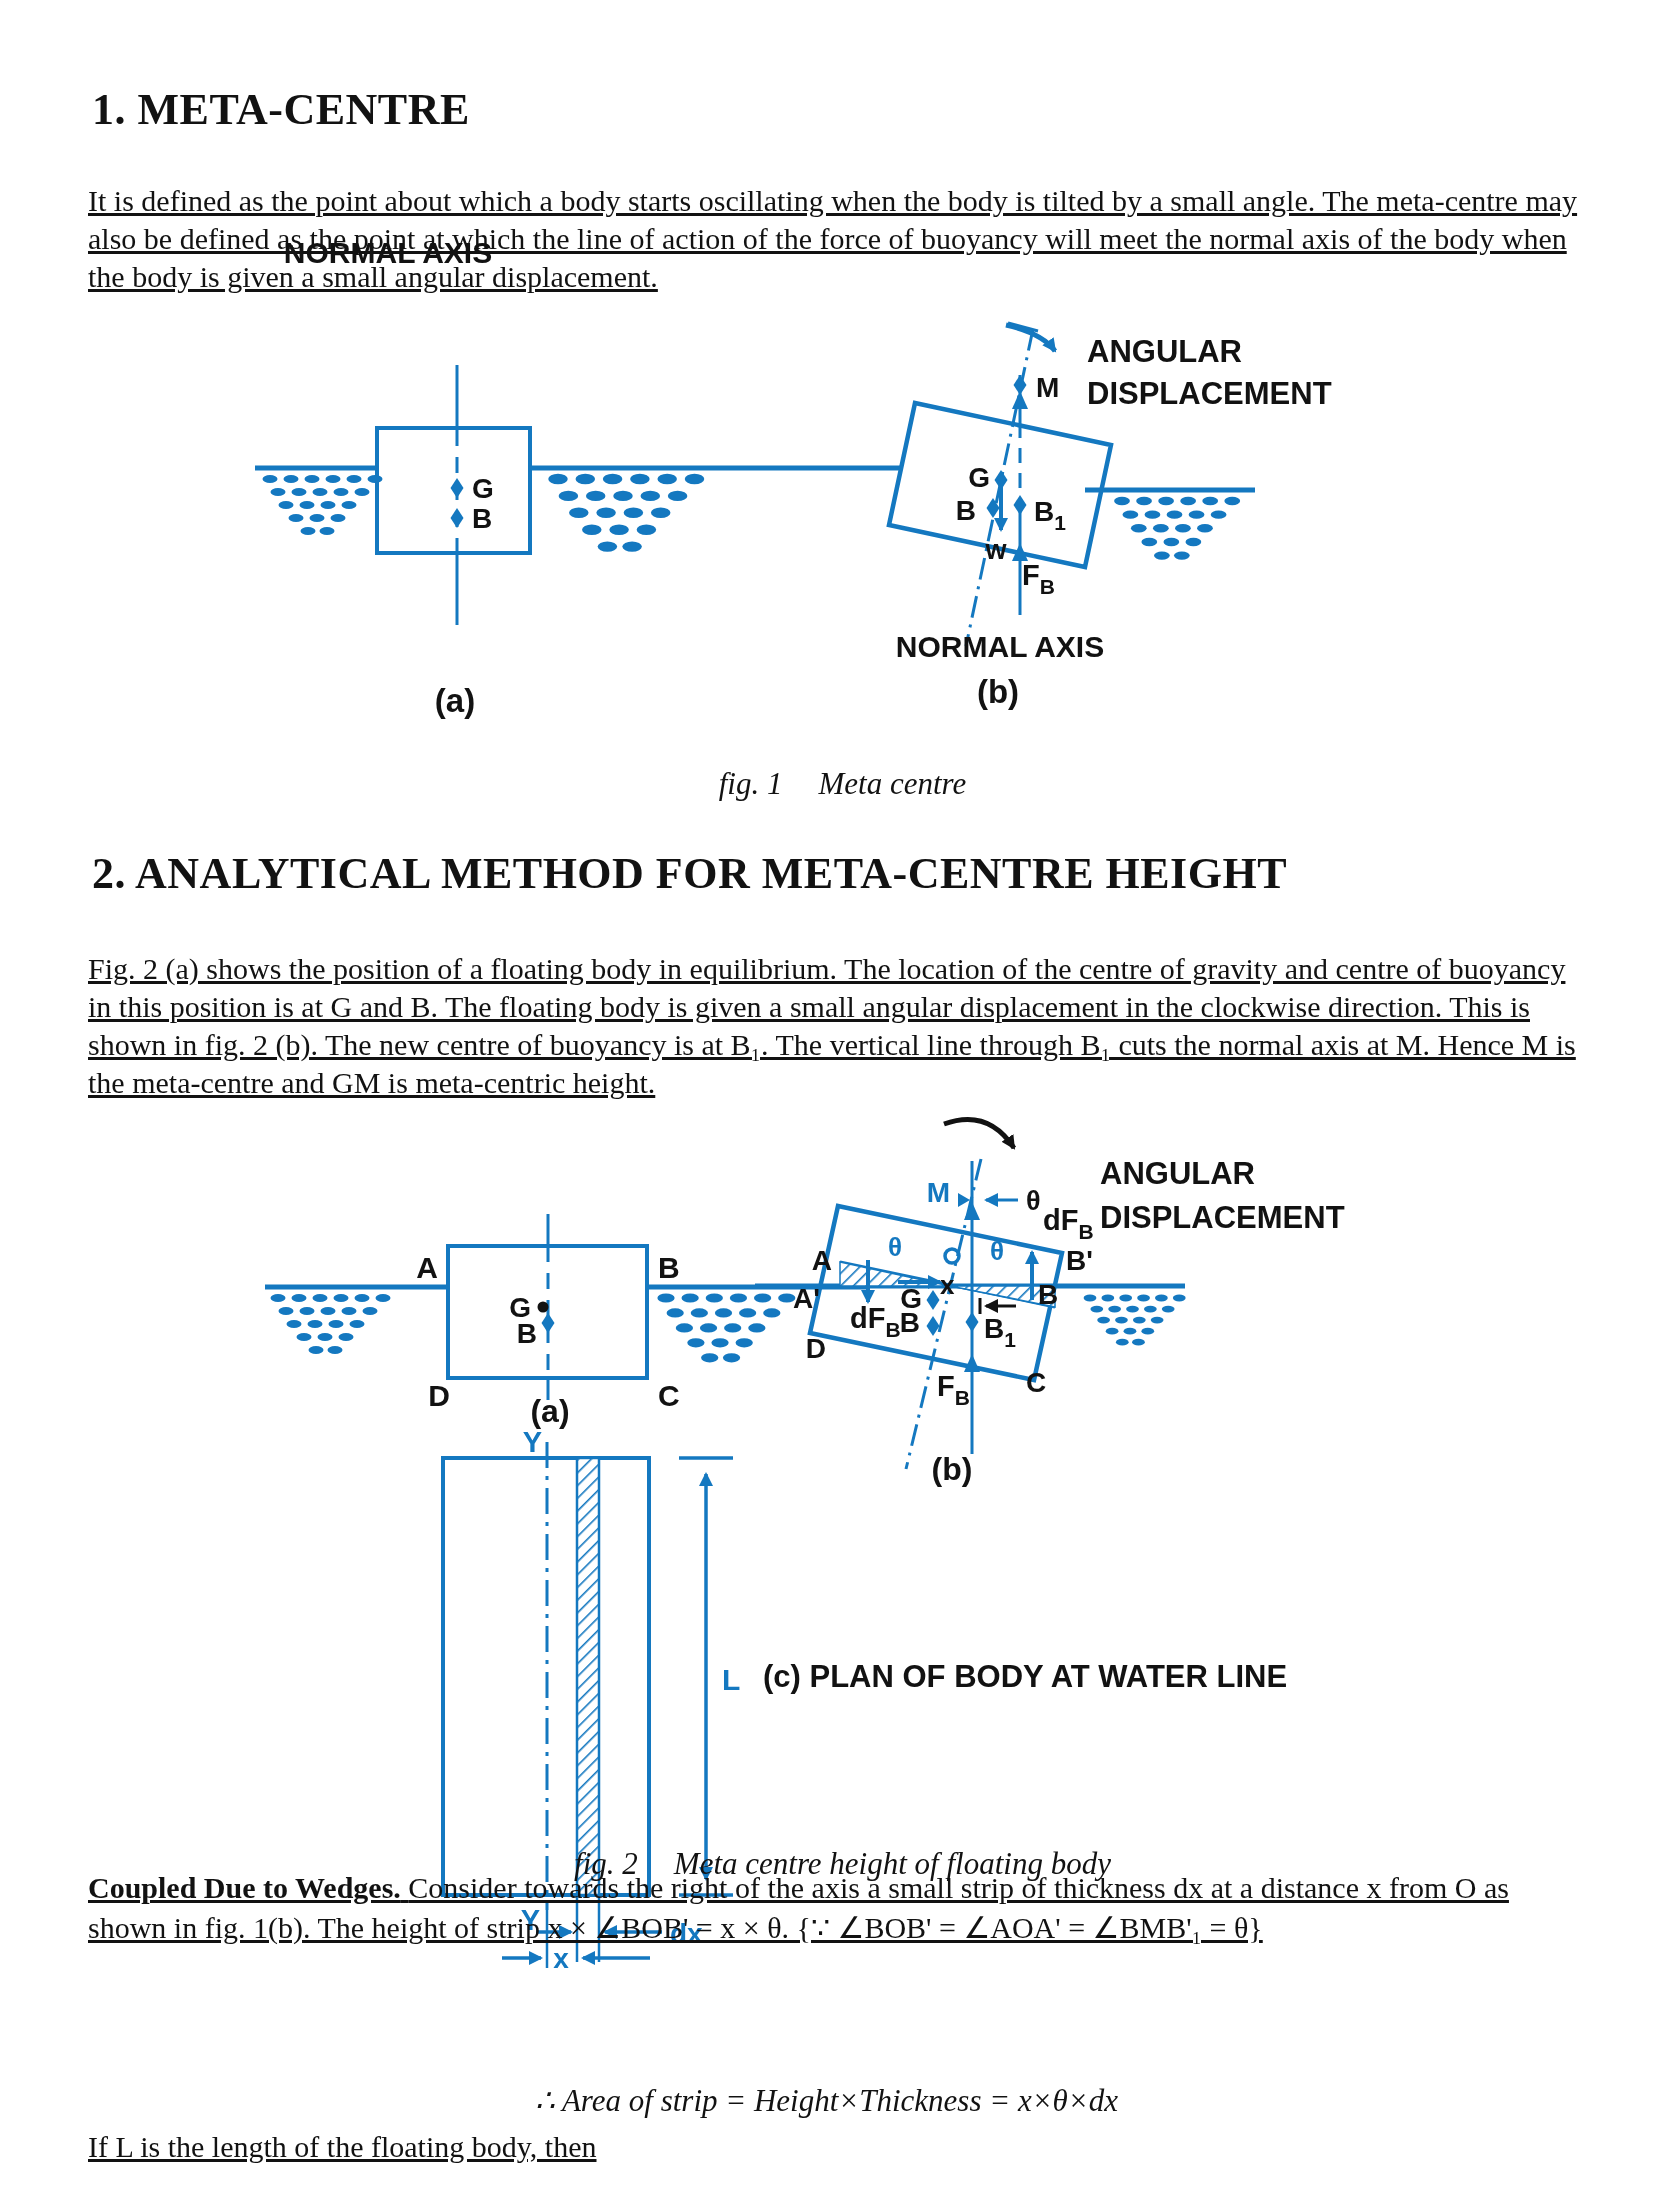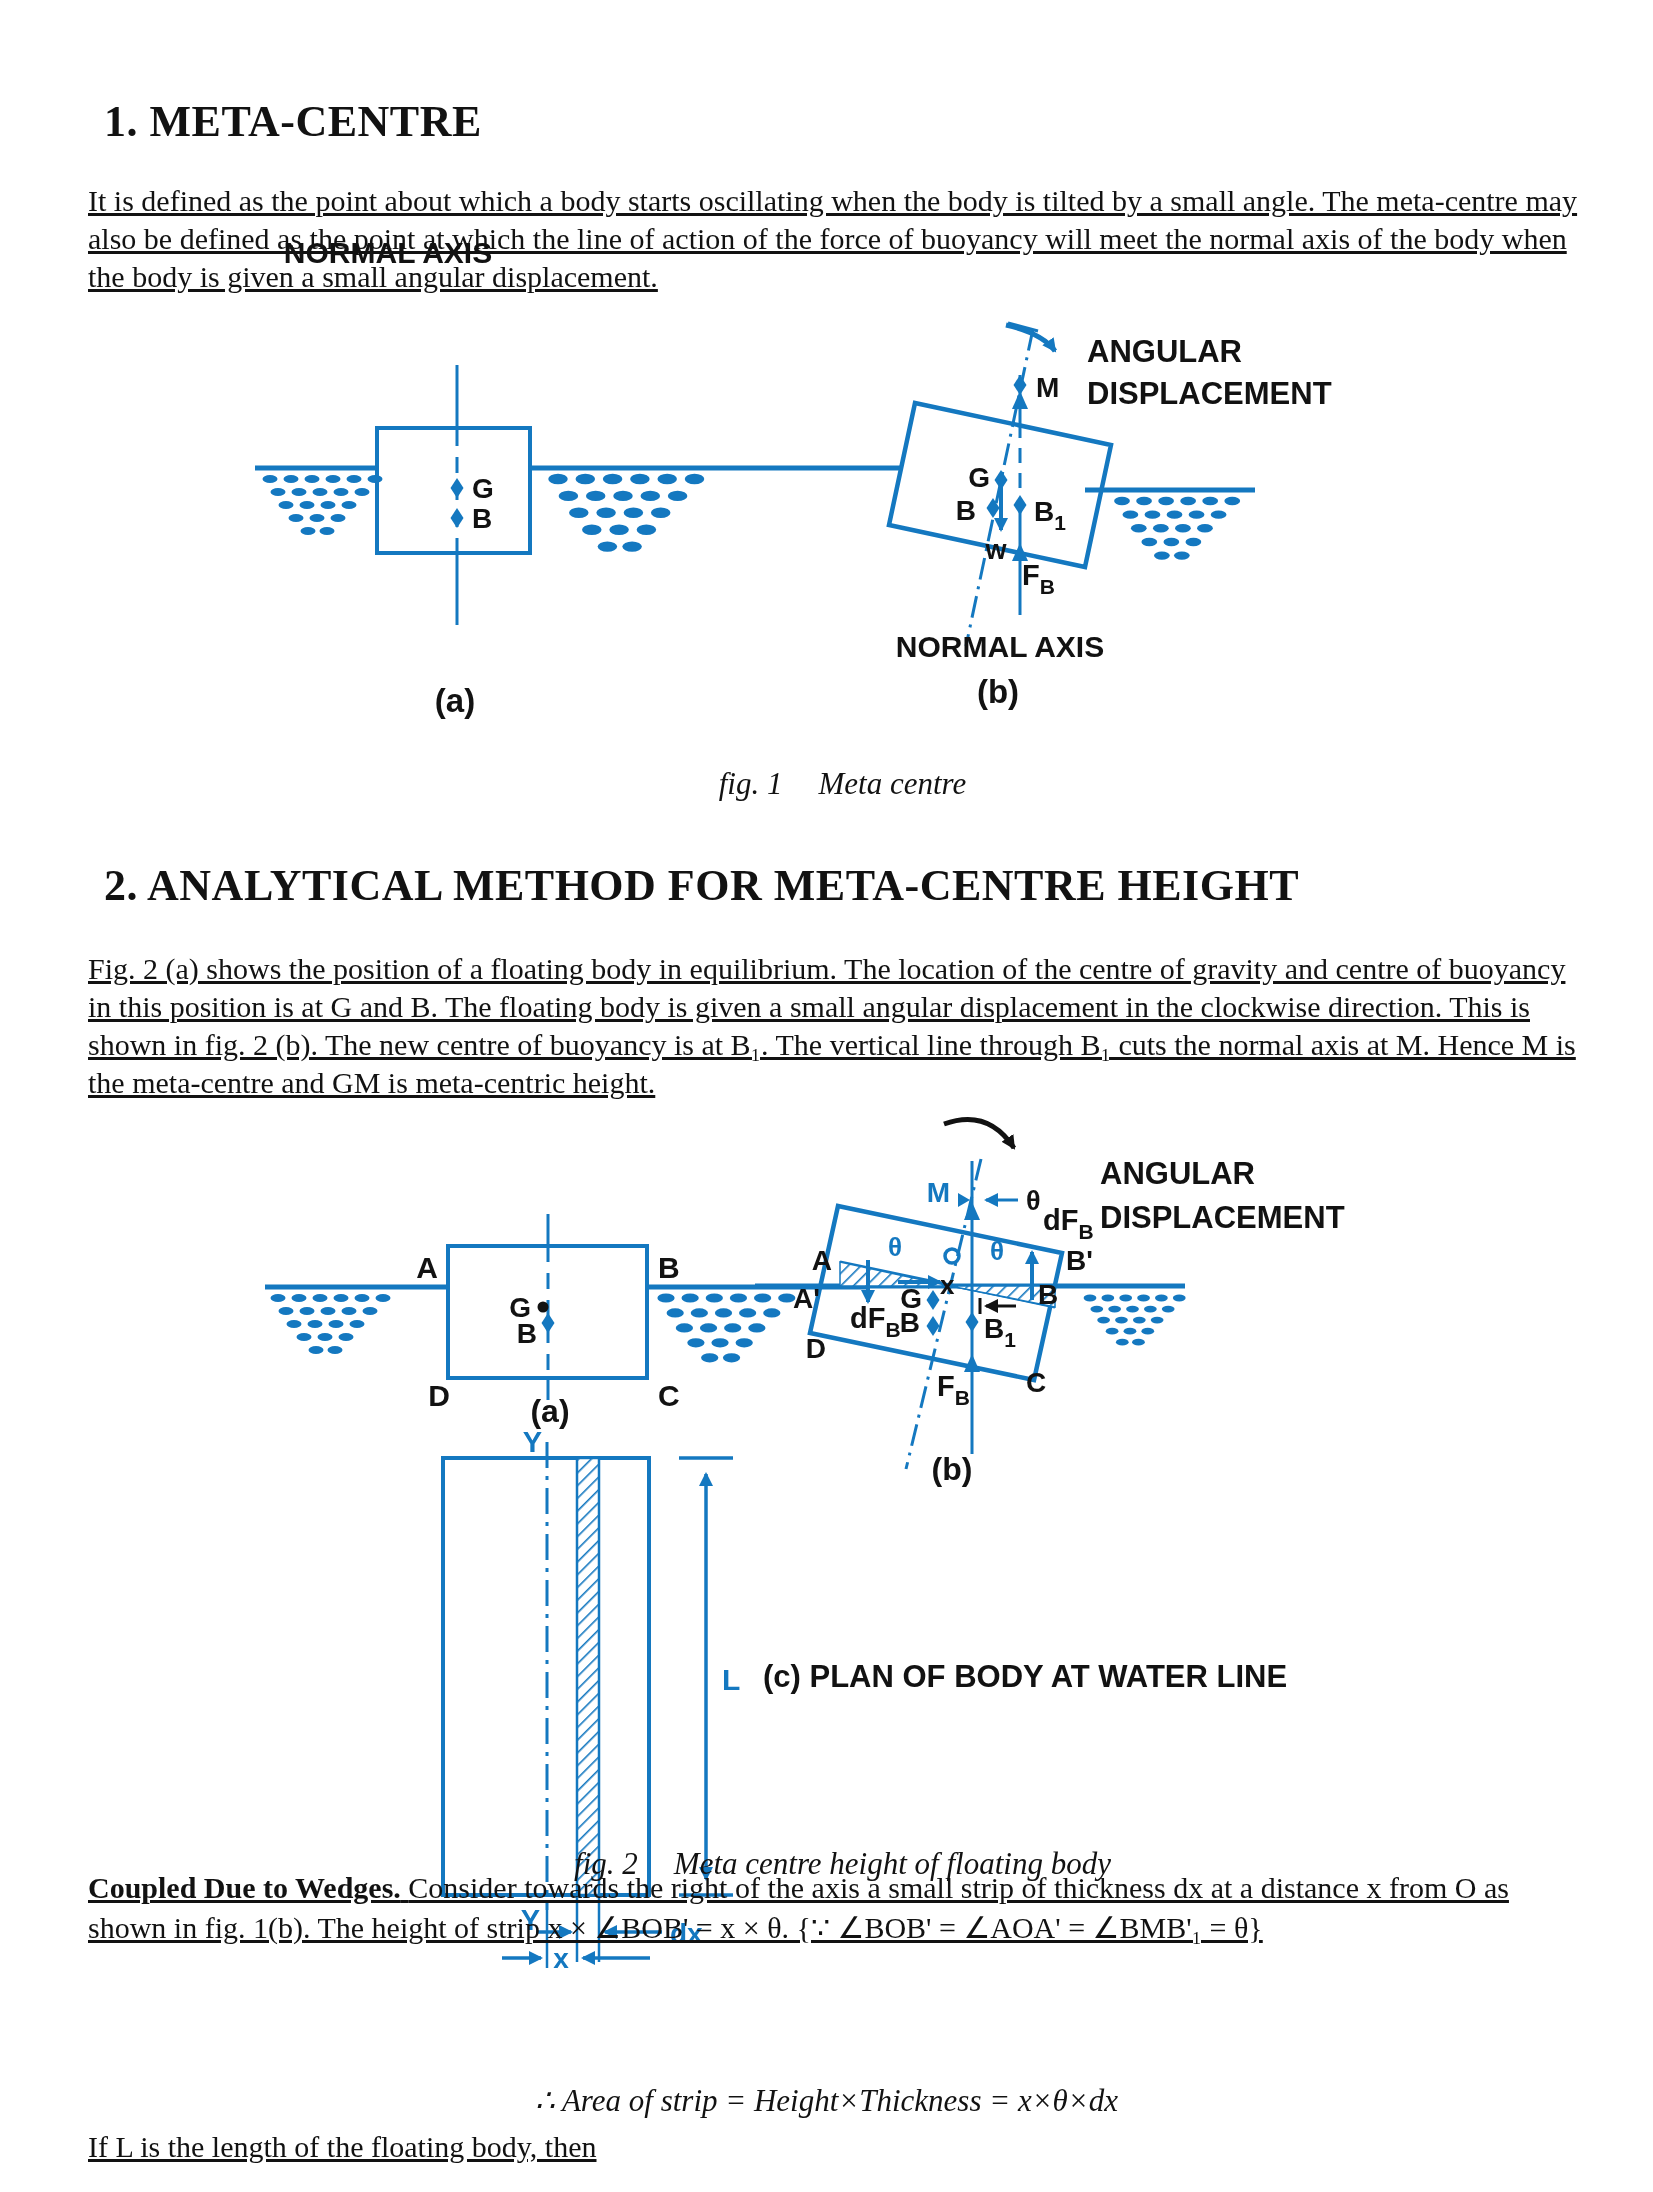--- a/index.html
+++ b/index.html
@@ -1,19 +1,19 @@
 <!DOCTYPE html>
 <html style="--blue: #1478c0; --ink: #121212;"><head>
 <meta charset="utf-8">
 <style>
   :root { --blue:#1478c0; --ink:#121212; }
   html,body { margin:0; padding:0; background:#ffffff; }
   .page { position:relative; width:1653px; height:2192px; background:#fff;
           font-family:"Liberation Serif", serif; color:var(--ink); overflow:hidden; }
-  .sec-title { position:absolute; margin:16px; font-size:44px; font-weight:bold;
+  .sec-title { position:absolute; margin:4px; font-size:44px; font-weight:bold;
                font-family:"Liberation Serif", serif; letter-spacing:0.5px; }
   .para { position:absolute; margin:0; font-size:30px; line-height:38px; width:1492px;text-decoration:underline; }
   .caption { position:absolute; width:100%; text-align:center; font-style:italic;
              font-size:31px;padding-left:16px; }
   .caption .cap-label { margin-right:36px; }
   .equation { position:absolute; width:100%; text-align:center; font-style:italic;
               font-size:31px;font-family:Liberation Serif, serif; }
   .figsvg { position:absolute; }
   svg text { font-family:"Liberation Sans", sans-serif; font-weight:bold; fill:var(--ink); }
   .bl  { stroke:var(--blue); fill:none; }

